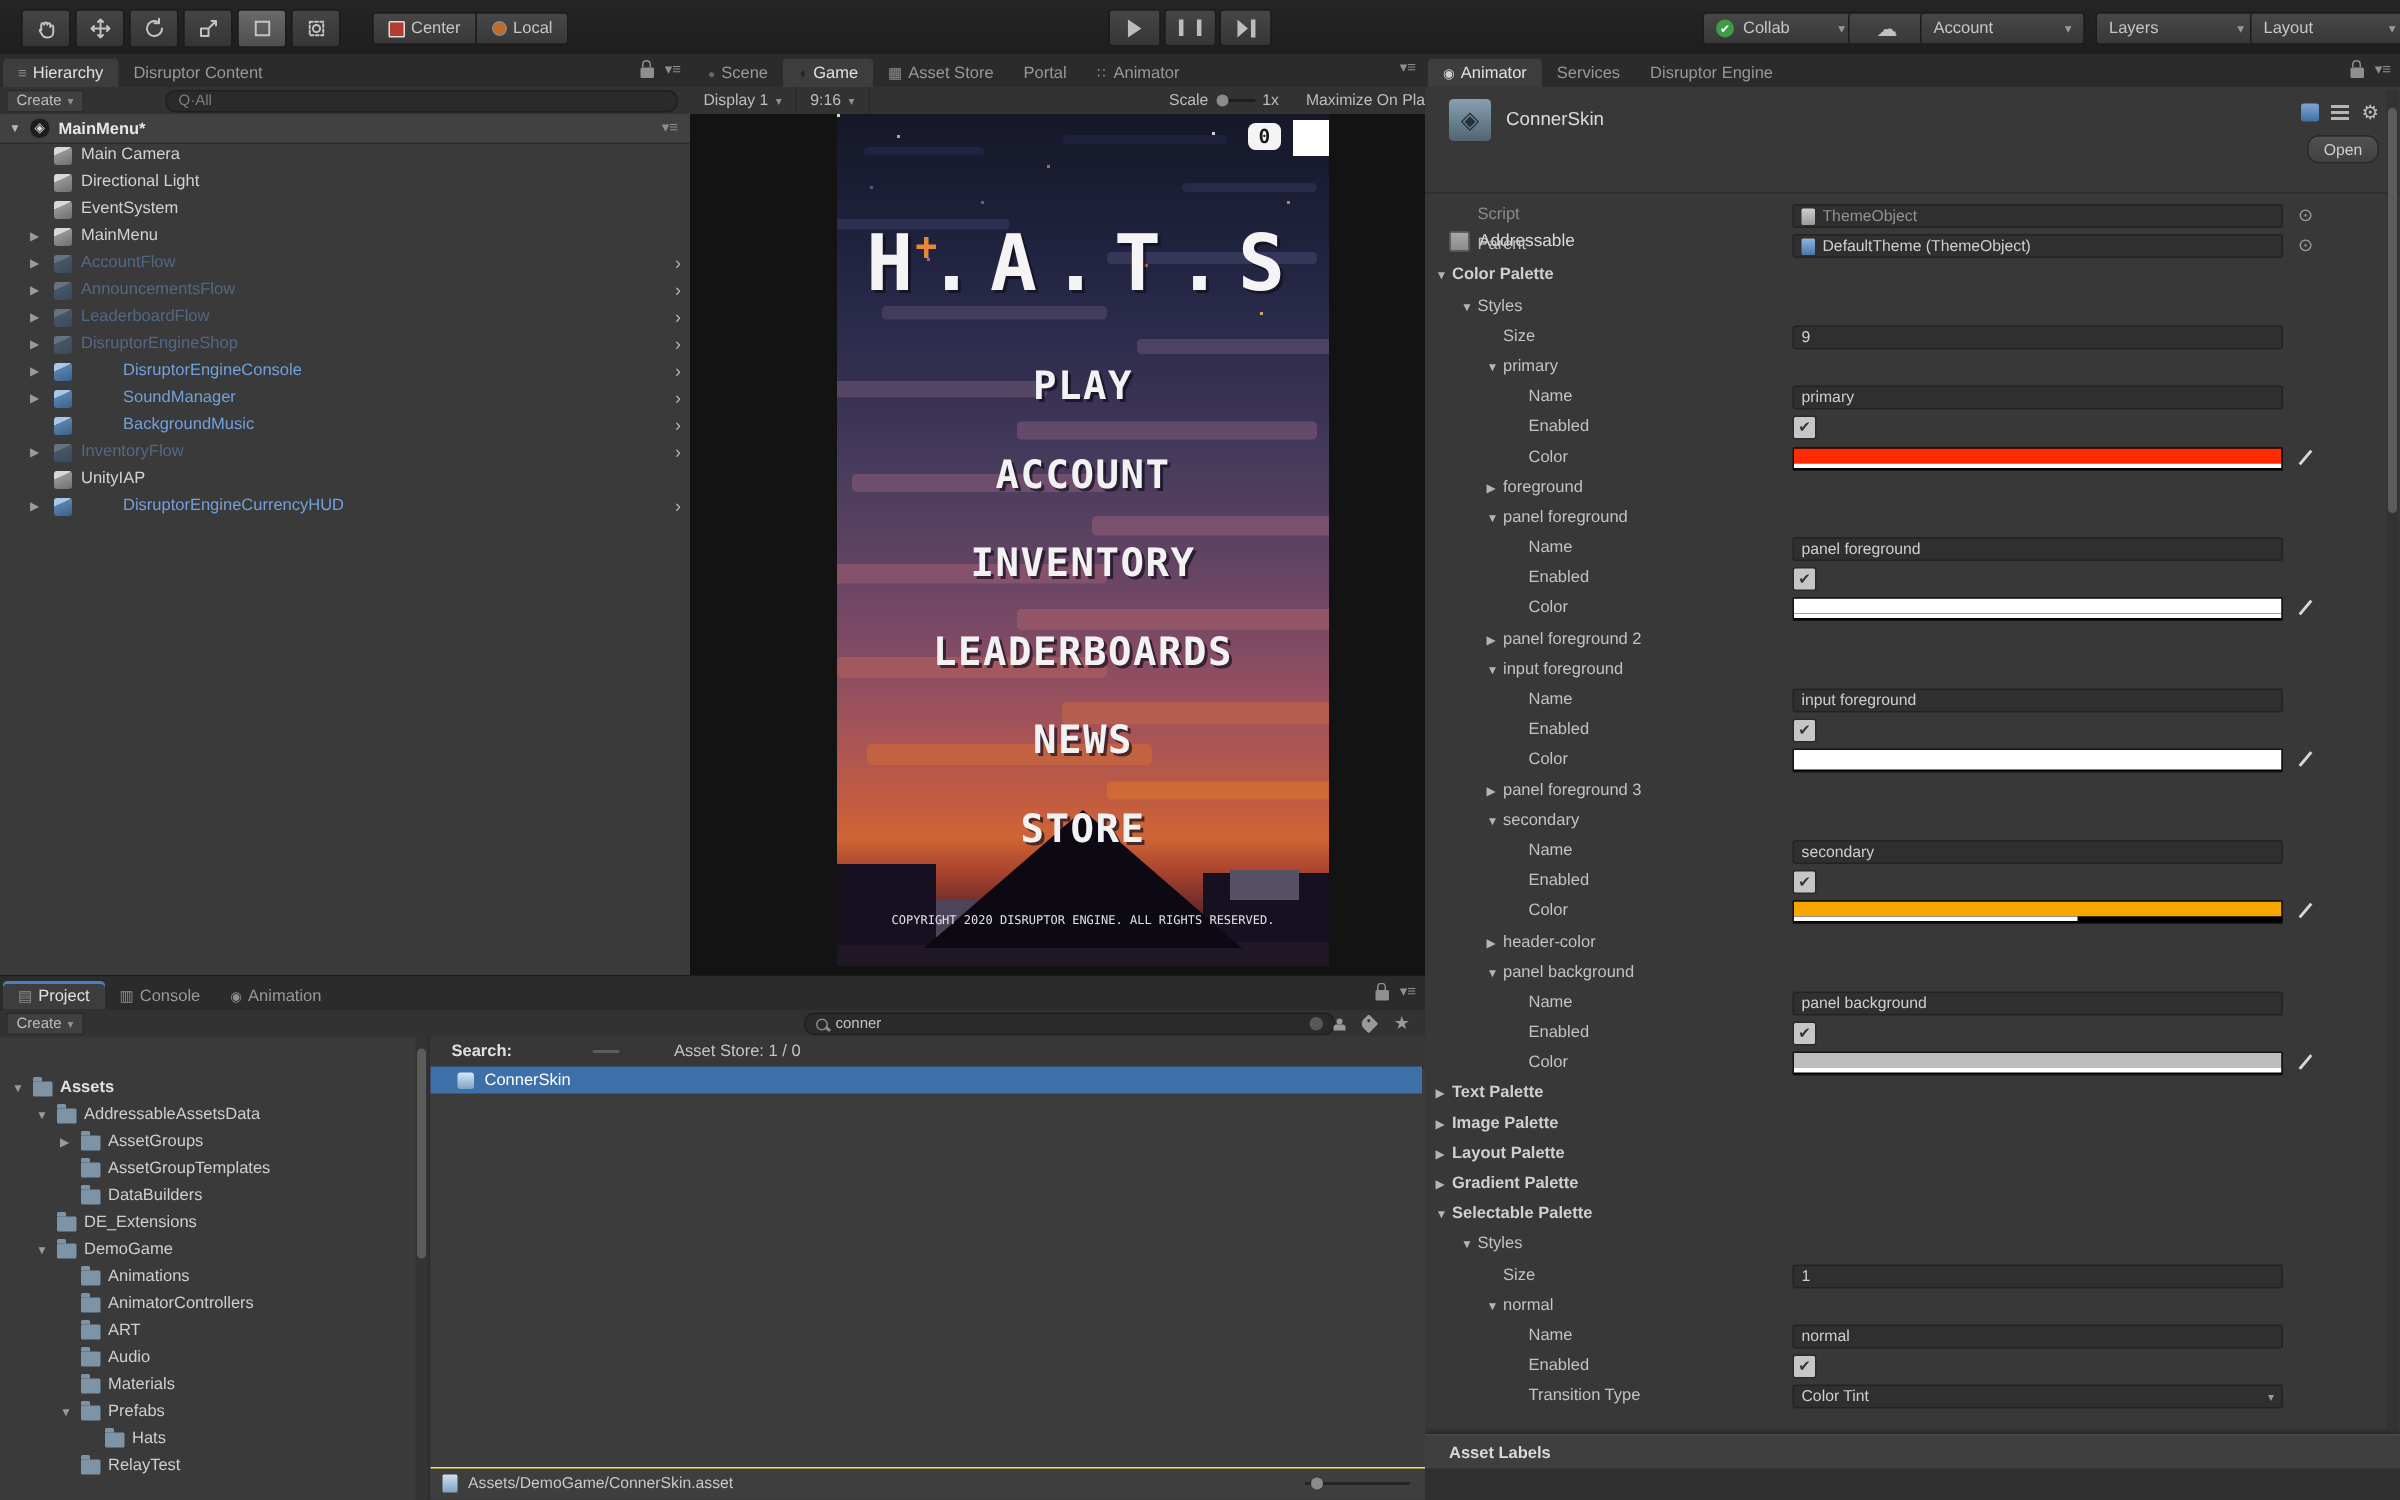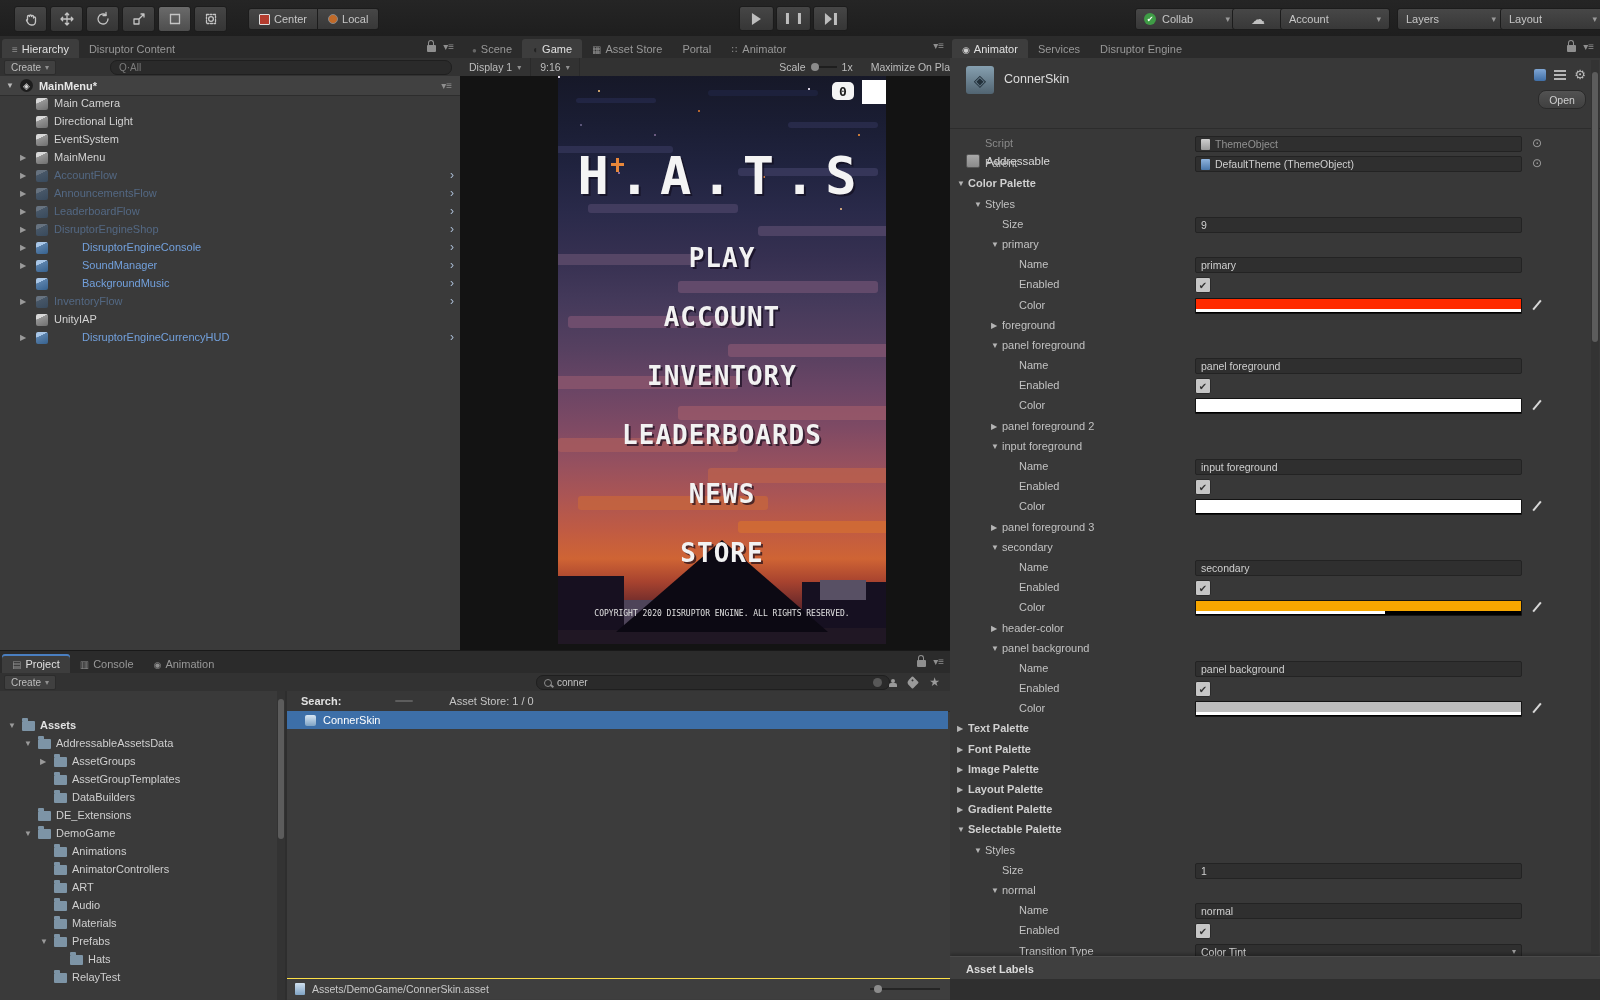--- a/index.html
+++ b/index.html
@@ -801,25 +801,20 @@
           <span class="ir-eyedrop"></span>
 
         </div>
         <div class="irow" data-arrow="closed" data-bold="true" style="--ind: 0;">
           <span class="ir-arrow"></span>
           <span class="ir-label">Text Palette</span>
 
         </div>
         <div class="irow" data-arrow="closed" data-bold="true" style="--ind: 0;">
           <span class="ir-arrow"></span>
-          <span class="ir-label">Font Palette</span>
-
-        </div>
-        <div class="irow" data-arrow="closed" data-bold="true" style="--ind: 0;">
-          <span class="ir-arrow"></span>
           <span class="ir-label">Image Palette</span>
 
         </div>
         <div class="irow" data-arrow="closed" data-bold="true" style="--ind: 0;">
           <span class="ir-arrow"></span>
           <span class="ir-label">Layout Palette</span>
 
         </div>
         <div class="irow" data-arrow="closed" data-bold="true" style="--ind: 0;">
           <span class="ir-arrow"></span>

